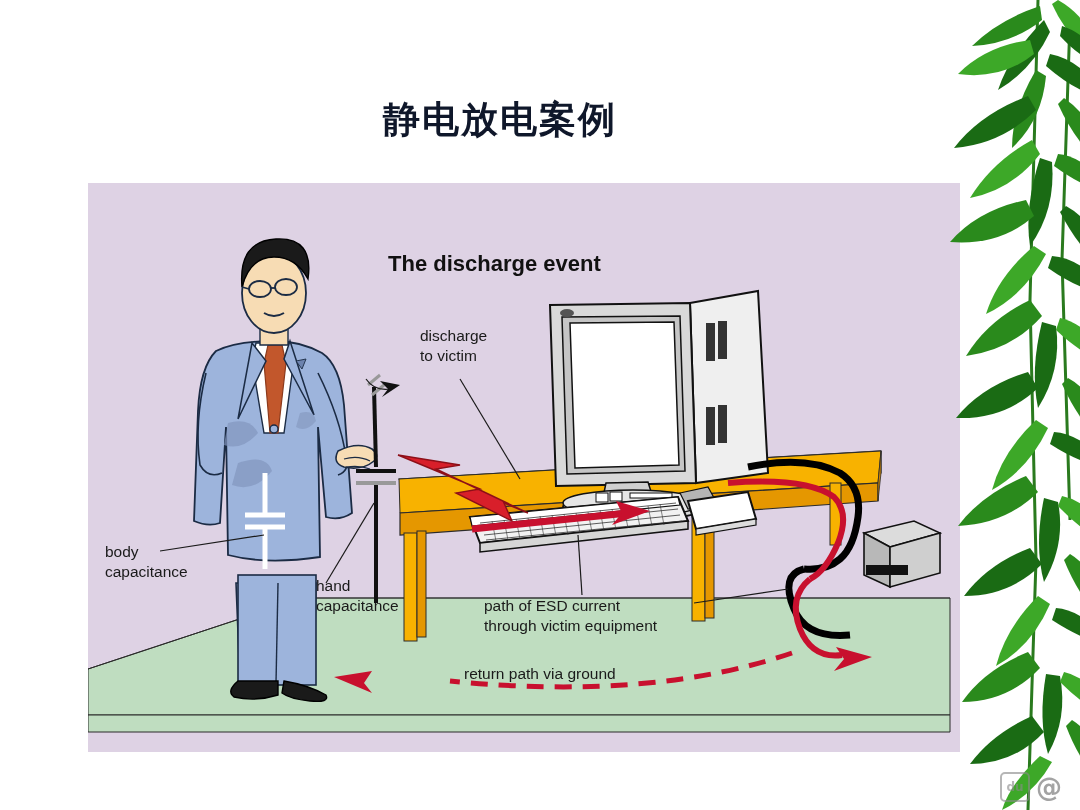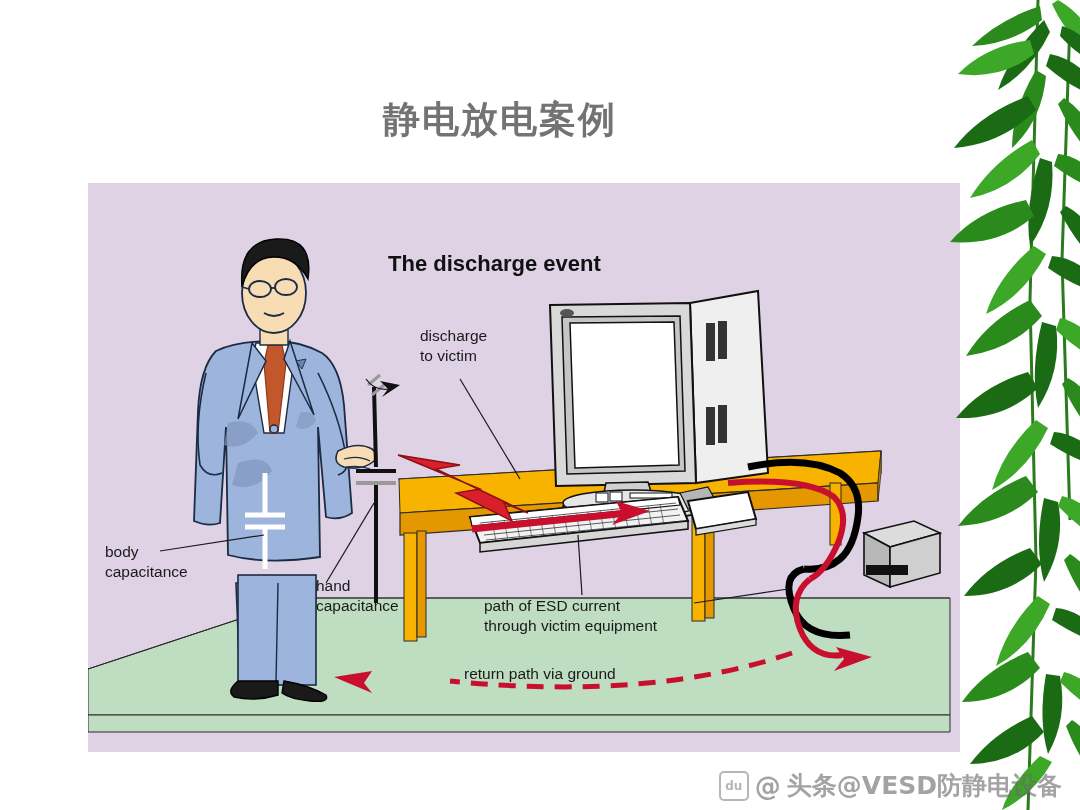--- a/index.html
+++ b/index.html
@@ -18,21 +18,21 @@
   
   #slide-title {
     position: absolute;
     left: 0;
     top: 100px;
     width: 1000px;
     text-align: center;
     font-family: "DejaVu Sans", "Liberation Sans", sans-serif;
     font-size: 37px;
     font-weight: bold;
-    color: #737373;
+    color: #0f172a;
     letter-spacing: 2px;
     line-height: 1.1;
   }
 
   
   #illustration-panel {
     position: absolute;
     left: 88px;
     top: 183px;
     width: 872px;
@@ -379,14 +379,13 @@
     <path d="M140,682 q30,30 56,36 q-24,-40 -52,-46 z" fill="#3da828"></path>
     <path d="M112,716 q-40,18 -62,48 q44,0 74,-32 z" fill="#1a6b14"></path>
     <path d="M146,726 q16,42 38,56 q-6,-46 -32,-62 z" fill="#2a8a1c"></path>
     <path d="M120,756 q-30,28 -38,54 q32,-16 50,-48 z" fill="#3da828"></path>
   </g>
 </svg>
 
 <div id="watermark">
   <span class="wm-logo">du</span>
   <span class="wm-at">@</span>
-  <span>头条@VESD防静电设备</span>
 </div>
 
 </body></html>

